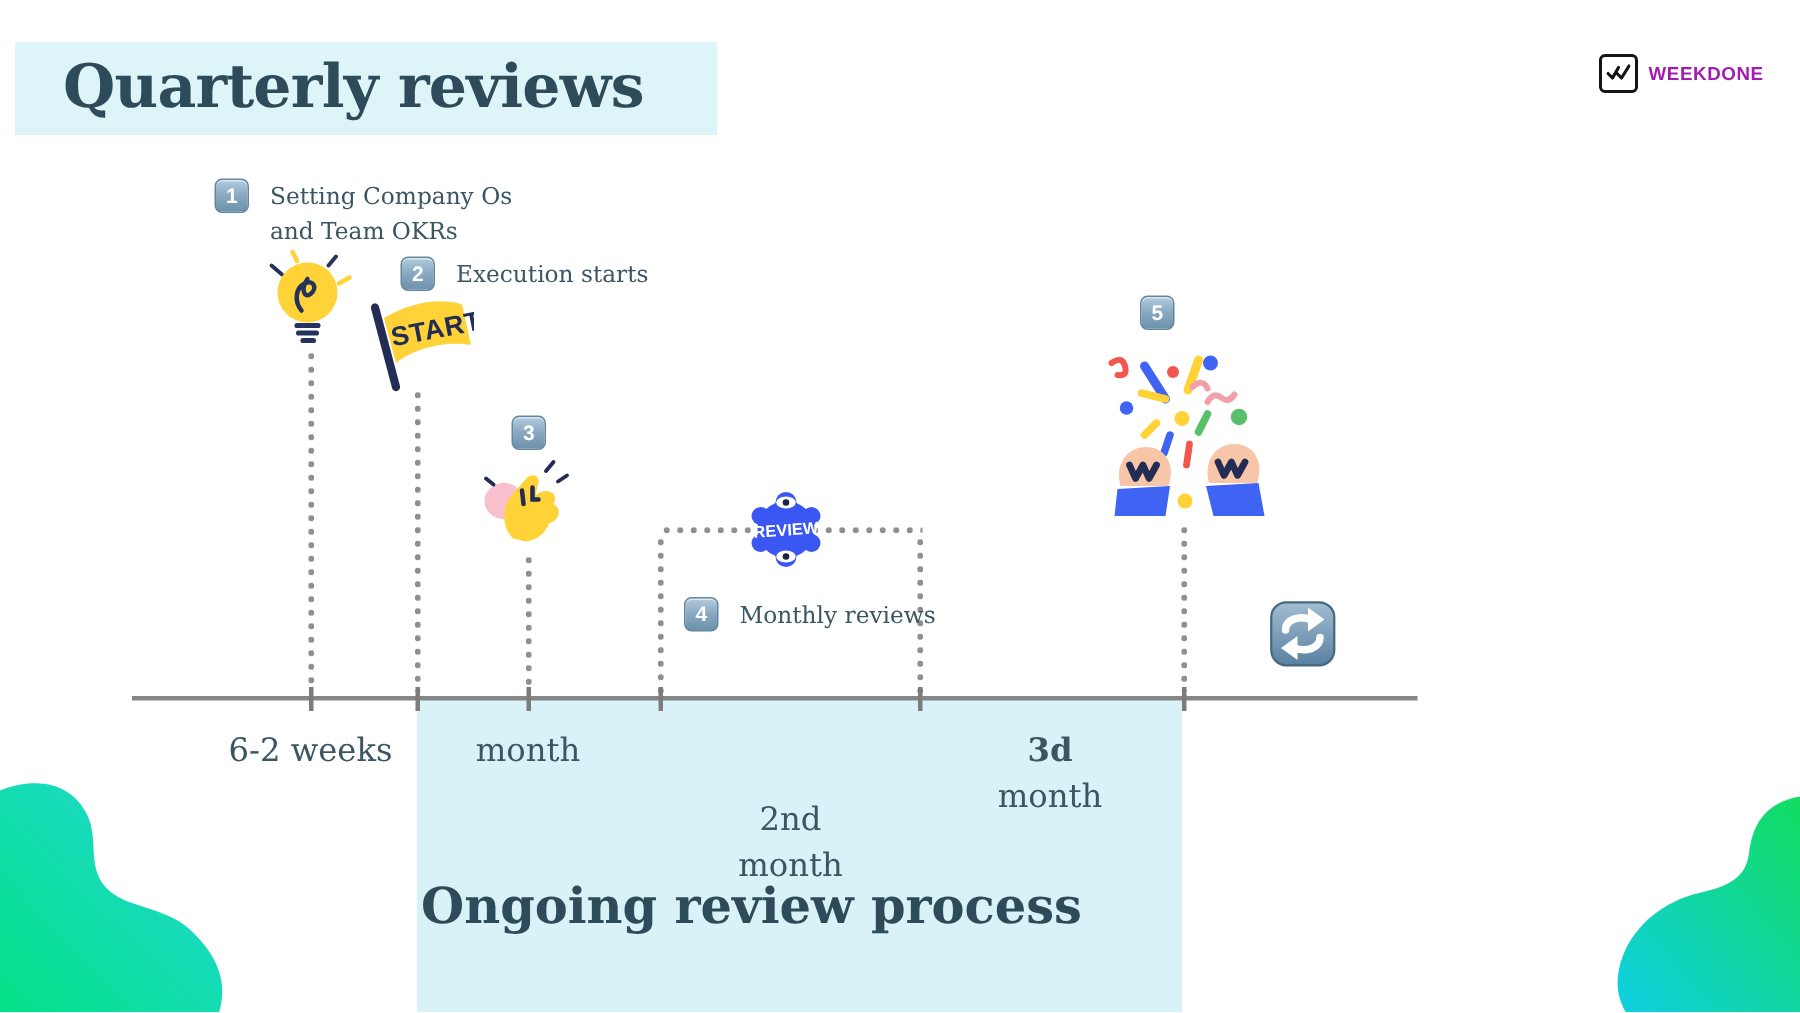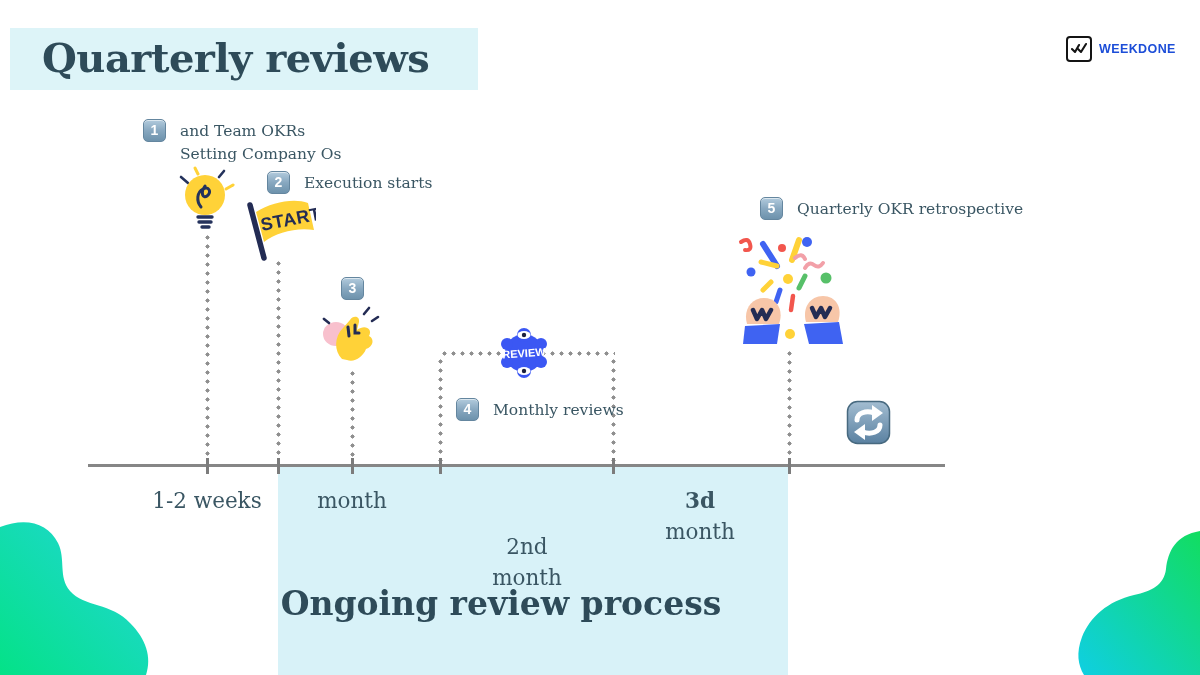--- a/index.html
+++ b/index.html
@@ -9,21 +9,21 @@
   
   .title-box{position:absolute;left:10px;top:28px;width:468px;height:62px;background:#ddf4f8;}
   .title-text{position:absolute;left:42px;top:28px;height:62px;line-height:60px;
               font-size:40px;font-weight:700;color:#2e4b59;letter-spacing:-0.5px;}
 
   
   .logo{position:absolute;left:1066px;top:36px;display:flex;align-items:center;gap:7px;}
   .logo-square{width:26px;height:26px;border:2.5px solid #141414;border-radius:4px;
                display:flex;align-items:center;justify-content:center;background:#fff;box-sizing:border-box;}
   .logo-word{font-family:"Liberation Sans",sans-serif;font-weight:700;font-size:12.5px;
-             letter-spacing:0.4px;color:#1d4ed8;}
+             letter-spacing:0.4px;color:#a21caf;}
 
   
   .step{position:absolute;display:flex;align-items:flex-start;gap:14px;}
   .badge{width:23px;height:23px;border-radius:5px;flex:0 0 auto;
          background:linear-gradient(180deg,#b2cbdd 0%,#88a8c0 50%,#6d92ac 100%);
          border:1px solid #64869f;box-sizing:border-box;
          box-shadow:inset 0 1px 0 rgba(255,255,255,.55);
          color:#fff;font-family:"Liberation Sans",sans-serif;font-weight:700;
          font-size:14px;line-height:21px;text-align:center;}
   .step-label{font-size:15.5px;line-height:23px;color:#3a5663;padding-top:1px;}
@@ -103,42 +103,41 @@
         <polyline points="1,7 4,10 8,3" fill="none" stroke="#141414" stroke-width="2.1" stroke-linecap="round" stroke-linejoin="round"></polyline>
         <polyline points="7,7 10,10 15,2" fill="none" stroke="#141414" stroke-width="2.1" stroke-linecap="round" stroke-linejoin="round"></polyline>
       </svg>
     </span>
     <span class="logo-word">WEEKDONE</span>
   </div>
 
   <div class="step" style="left:143px;top:119px;">
     <span class="badge">1</span>
     <span class="step-label">
+      <span style="display:block;">Setting Company Os</span>
       <span style="display:block;">and Team OKRs</span>
-      <span style="display:block;">Setting Company Os</span>
     </span>
   </div>
 
   <div class="step" style="left:267px;top:171px;">
     <span class="badge">2</span>
     <span class="step-label">Execution starts</span>
   </div>
 
   <div class="step" style="left:341px;top:277px;">
     <span class="badge">3</span>
   </div>
 
   <div class="step" style="left:456px;top:398px;">
     <span class="badge">4</span>
     <span class="step-label">Monthly reviews</span>
   </div>
 
   <div class="step" style="left:760px;top:197px;">
     <span class="badge">5</span>
-    <span class="step-label">Quarterly OKR retrospective</span>
   </div>
 
   <div class="icon-abs" style="left:172px;top:162px;">
     <svg width="68" height="70" viewBox="0 0 68 70">
       <g stroke-linecap="round">
         <line x1="9" y1="15" x2="16" y2="21" stroke="#24325c" stroke-width="2.6"></line>
         <line x1="23" y1="6" x2="26" y2="12" stroke="#ffd238" stroke-width="3"></line>
         <line x1="52" y1="9" x2="47" y2="15" stroke="#24325c" stroke-width="2.6"></line>
         <line x1="61" y1="23" x2="54" y2="27" stroke="#ffd238" stroke-width="3"></line>
         <circle cx="33" cy="33" r="20" fill="#ffd238"></circle>
@@ -232,21 +231,21 @@
         </defs>
       <rect x="1.5" y="1.5" width="42" height="42" rx="10" fill="url(#gRep)" stroke="#47697f" stroke-width="1.5"></rect>
       <path d="M11,20 C11,13 20,10 28,13" fill="none" stroke="#fff" stroke-width="5" stroke-linecap="round"></path>
       <polygon points="26,5 37,13 26,21" fill="#fff"></polygon>
       <path d="M34,25 C34,32 25,35 17,32" fill="none" stroke="#fff" stroke-width="5" stroke-linecap="round"></path>
       <polygon points="19,24 8,32 19,40" fill="#fff"></polygon>
     </svg>
   </div>
 
   <div class="month" style="left:122px;">
-    <span style="display:block;">1-2 weeks</span>
+    <span style="display:block;">6-2 weeks</span>
   </div>
   <div class="month" style="left:267px;">
     <span style="display:block;">month</span>
   </div>
   <div class="month" style="left:442px;margin-top:46px;">
     <span style="display:block;">2nd</span>
     <span style="display:block;">month</span>
   </div>
   <div class="month" style="left:615px;">
     <span style="display:block;font-weight:bold;">3d</span>

